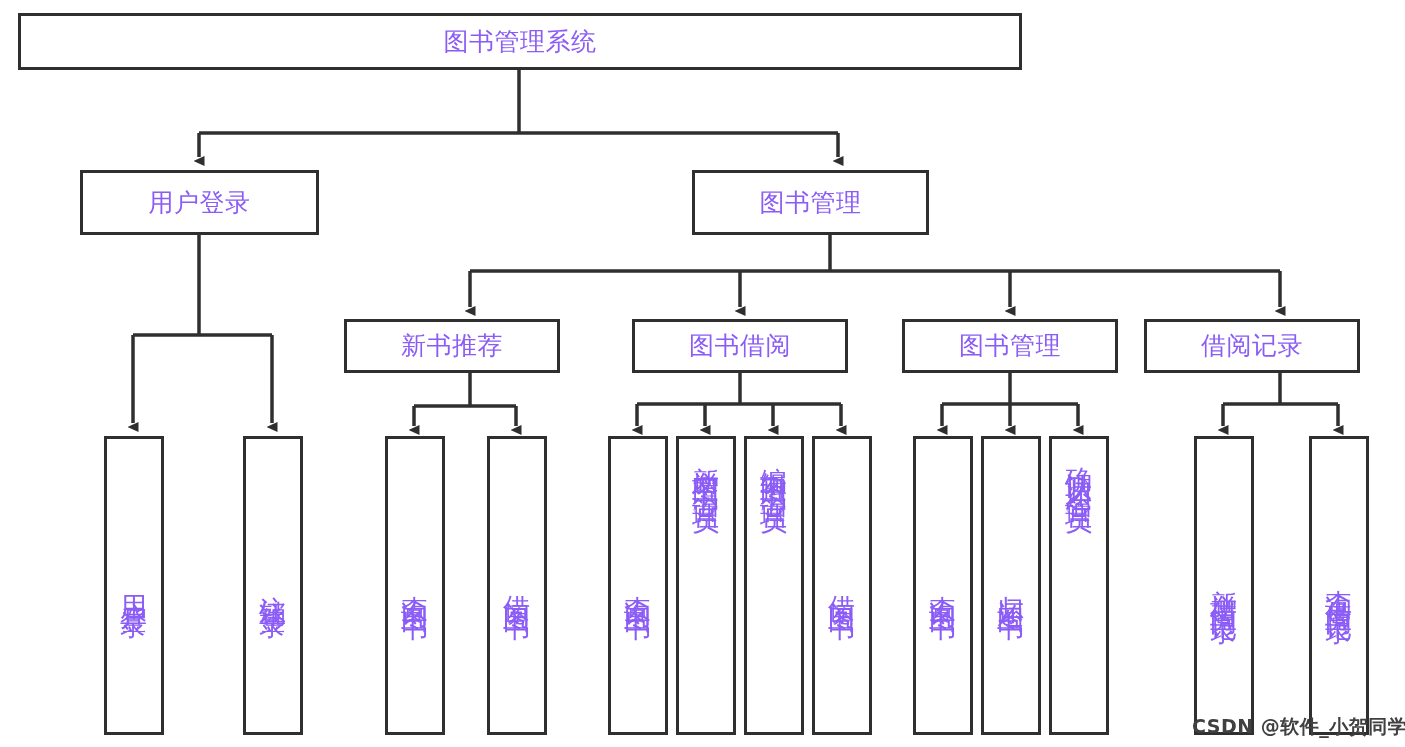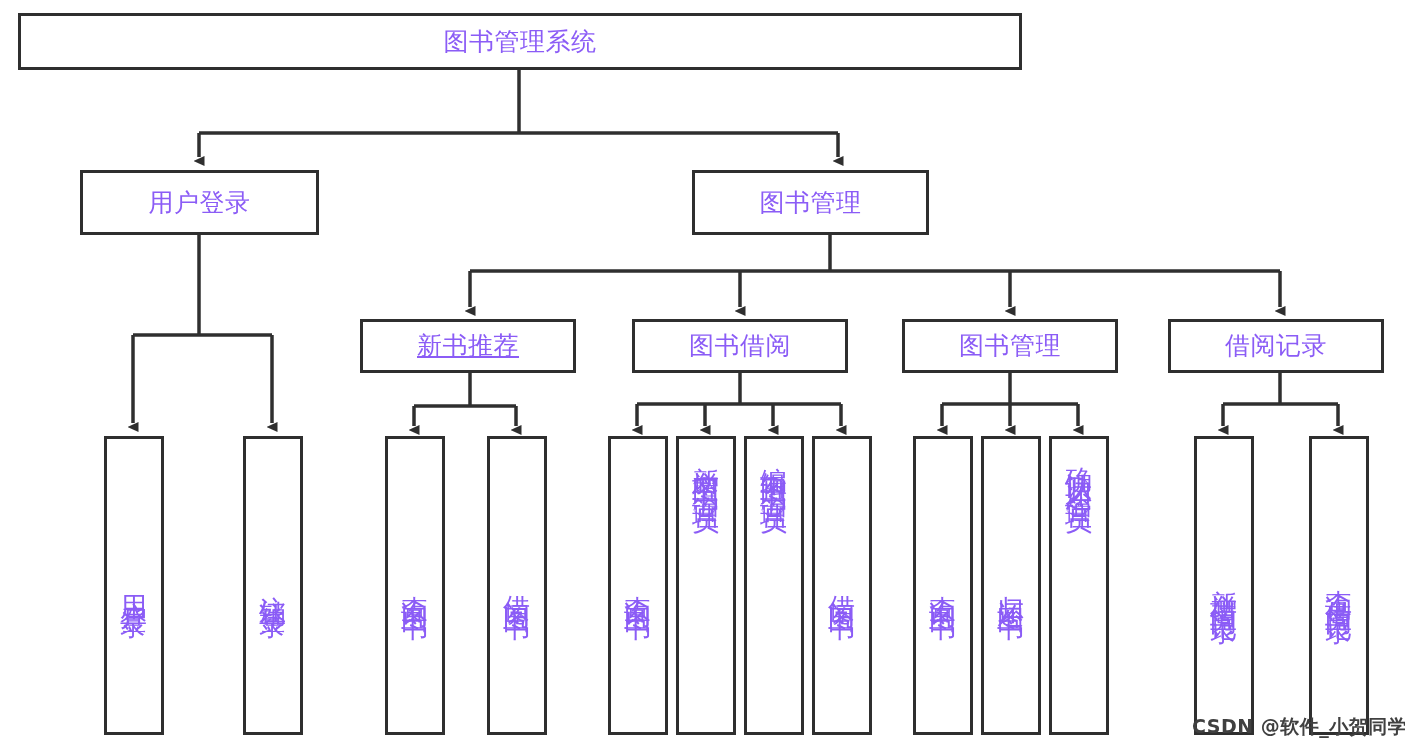--- a/index.html
+++ b/index.html
@@ -138,30 +138,30 @@
     <span class="node-label">图书管理系统</span>
   </div>
 
   <div class="node h" style="left:80px; top:170px; width:239px; height:65px;">
     <span class="node-label">用户登录</span>
   </div>
   <div class="node h" style="left:692px; top:170px; width:237px; height:65px;">
     <span class="node-label">图书管理</span>
   </div>
 
-  <div class="node h" style="left:360px; top:319px; width:216px; height:54px;text-decoration:underline;">
+  <div class="node h" style="left:344px; top:319px; width:216px; height:54px;">
     <span class="node-label">新书推荐</span>
   </div>
   <div class="node h" style="left:632px; top:319px; width:216px; height:54px;align-items:center;">
     <span class="node-label">图书借阅</span>
   </div>
   <div class="node h" style="left:902px; top:319px; width:216px; height:54px;">
     <span class="node-label">图书管理</span>
   </div>
-  <div class="node h" style="left:1168px; top:319px; width:216px; height:54px;">
+  <div class="node h" style="left:1144px; top:319px; width:216px; height:54px;">
     <span class="node-label">借阅记录</span>
   </div>
 
   <div class="node v center" style="left:104px; top:436px; width:60px; height:299px;">
     <span class="node-label">用户登录</span>
   </div>
   <div class="node v center" style="left:243px; top:436px; width:60px; height:299px;">
     <span class="node-label">注销登录</span>
   </div>
 

